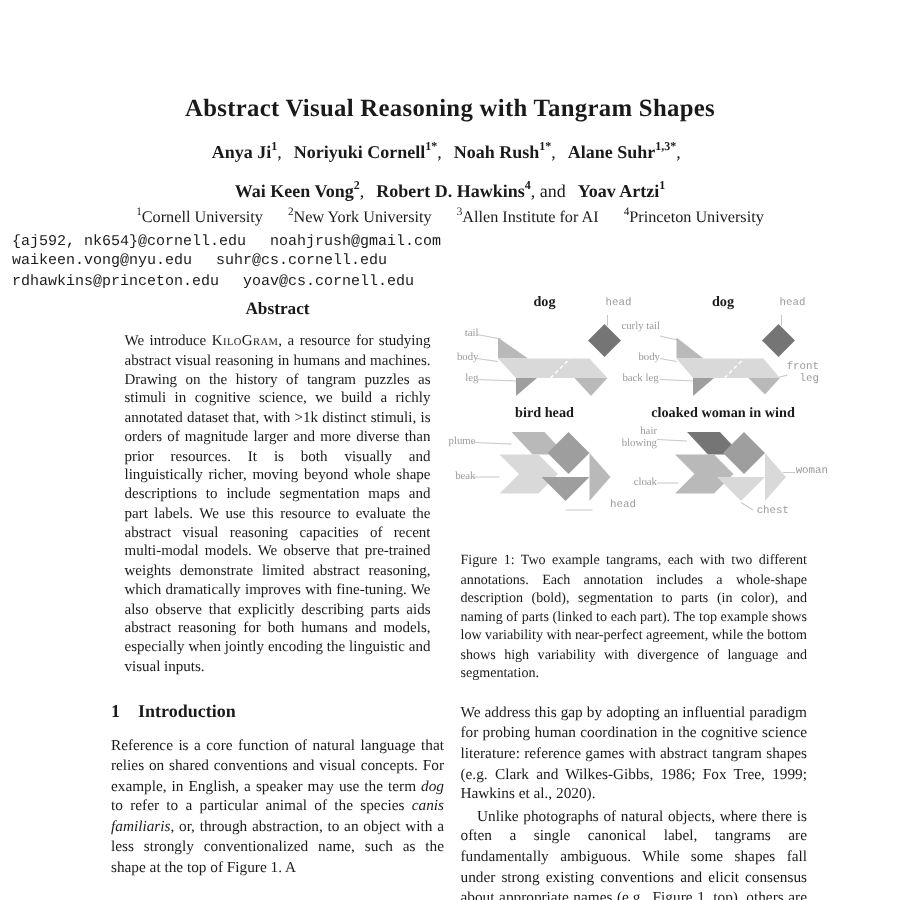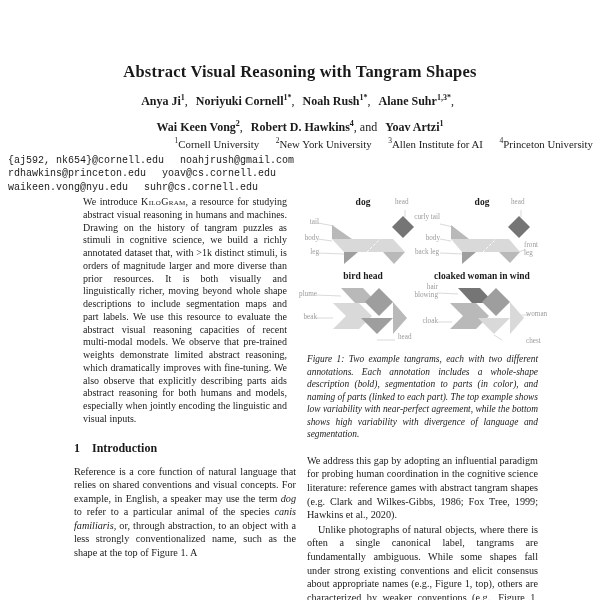--- a/index.html
+++ b/index.html
@@ -3,21 +3,21 @@
 <meta charset="utf-8">
 <style>
   html,body{margin:0;padding:0;background:#fff;}
   .page{position:relative;width:600px;height:600px;overflow:hidden;background:#fff;
         color:#1a1a1a;font-family:"Liberation Serif","DejaVu Serif",serif;}
   .title{margin:0;padding-top:62px;text-align:center;font-size:16.5px;font-weight:bold;letter-spacing:.2px;}
   .authors{text-align:center;font-size:12px;margin-top:9px;line-height:14px;}
   .authors .au b{font-weight:bold;}
   .authors sup{font-size:8px;font-weight:bold;}
   .authors .sep{font-weight:normal;margin-right:5px;}
-  .affils{text-align:right;font-size:10.8px;margin-top:2px;}
+  .affils{text-align:center;font-size:10.8px;margin-top:2px;}
   .affils .af{margin:0 7px;}
   .affils sup{font-size:7.5px;}
   .emails{font-family:"Liberation Mono","DejaVu Sans Mono",monospace;
           font-size:10px;margin-top:4px;line-height:13.5px;}
   .emails span{margin:0 8px;}
   .columns{position:absolute;left:74px;top:196px;display:flex;gap:11px;}
   .col{text-align:justify;}
   .col.left{width:222px;}
   .col.right{width:231px;}
   .abs-head{text-align:center;font-weight:bold;font-size:11.5px;margin:4px 0 10px 0;}
@@ -28,25 +28,25 @@
   .body-text{margin:0;font-size:10.2px;line-height:13.6px;text-align:justify;}
   .body-text.indent{text-indent:11px;}
   figure{margin:0;padding:0;}
   .prow{display:flex;gap:7px;}
   .panel{position:relative;width:112px;}
   .ptitle{text-align:center;font-weight:bold;font-size:9.5px;height:12px;line-height:12px;}
   .pbox{position:relative;}
   .pbox svg{display:block;}
   .lbl{position:absolute;font-size:7.2px;line-height:7.6px;color:#9b9b9b;width:26px;}
   .lbl.r{text-align:right;}
-  .lbl.l{text-align:left;}
+  .lbl.l{text-align:right;font-family:Liberation Mono, monospace;}
   .g1{fill:#d9d9d9;} .g2{fill:#b9b9b9;} .g3{fill:#9e9e9e;} .g4{fill:#757575;}
   .ld{stroke:#c8c8c8;stroke-width:.7;}
   .wdash{stroke:#fff;stroke-width:1;stroke-dasharray:2.5,2;}
-  figcaption{font-size:9.4px;line-height:12.55px;text-align:justify;margin-top:7px;font-style:italic;}
+  figcaption{font-size:9.4px;line-height:12.55px;text-align:justify;margin-top:22px;}
   .rp1{margin-top:13px;}
   .rp2{margin-top:1px;}
 </style>
 </head>
 <body>
 
 <div class="page">
 
   <h1 class="title">Abstract Visual Reasoning with Tangram Shapes</h1>
 
@@ -64,27 +64,28 @@
 
   <div class="affils">
     <span class="af"><sup>1</sup><span>Cornell University</span></span>
     <span class="af"><sup>2</sup><span>New York University</span></span>
     <span class="af"><sup>3</sup><span>Allen Institute for AI</span></span>
     <span class="af"><sup>4</sup><span>Princeton University</span></span>
   </div>
 
   <div class="emails">
     <div><span>{aj592, nk654}@cornell.edu</span><span>noahjrush@gmail.com</span></div>
+    <div><span>waikeen.vong@nyu.edu</span><span>suhr@cs.cornell.edu</span></div>
     <div><span>rdhawkins@princeton.edu</span><span>yoav@cs.cornell.edu</span></div>
-    <div><span>waikeen.vong@nyu.edu</span><span>suhr@cs.cornell.edu</span></div>
   </div>
 
   <div class="columns">
 
     <div class="col left">
+      <div class="abs-head">Abstract</div>
       <p class="abs-body"><span>We introduce </span><span class="sc">KiloGram</span><span>, a resource for studying abstract visual reasoning in humans and machines. Drawing on the history of tangram puzzles as stimuli in cognitive science, we build a richly annotated dataset that, with &gt;1k distinct stimuli, is orders of magnitude larger and more diverse than prior resources. It is both visually and linguistically richer, moving beyond whole shape descriptions to include segmentation maps and part labels. We use this resource to evaluate the abstract visual reasoning capacities of recent multi-modal models. We observe that pre-trained weights demonstrate limited abstract reasoning, which dramatically improves with fine-tuning. We also observe that explicitly describing parts aids abstract reasoning for both humans and models, especially when jointly encoding the linguistic and visual inputs.</span></p>
       <div class="sec-head"><span class="sec-num">1</span><span>Introduction</span></div>
       <p class="body-text"><span>Reference is a core function of natural language that relies on shared conventions and visual concepts. For example, in English, a speaker may use the term </span><i>dog</i><span> to refer to a particular animal of the species </span><i>canis familiaris</i><span>, or, through abstraction, to an object with a less strongly conventionalized name, such as the shape at the top of Figure 1. A</span></p>
     </div>
 
     <div class="col right">
       <figure>
 
         <div class="prow">
 
@@ -166,21 +167,21 @@
                 <line class="ld" x1="68" y1="53" x2="76" y2="58"></line>
                 <polygon class="g4" points="32,6 54,6 68,21 46,21"></polygon>
                 <polygon class="g3" points="70,6 84,20 70,34 56,20"></polygon>
                 <polygon class="g2" points="24,21 50,21 63,34 50,47 24,47 37,34"></polygon>
                 <polygon class="g1" points="52,36 84,36 68,52"></polygon>
                 <polygon class="g1" points="84,20 98,36 84,52"></polygon>
               </svg>
               <span class="lbl r" style="left:-14px;top:2px;">hair blowing</span>
               <span class="lbl r" style="left:-14px;top:36px;">cloak</span>
               <span class="lbl l" style="left:100px;top:29px;">woman</span>
-              <span class="lbl l" style="left:74px;top:56px;margin-left:26px;">chest</span>
+              <span class="lbl l" style="left:74px;top:56px;">chest</span>
             </div>
           </div>
         </div>
 
         <figcaption>Figure 1: Two example tangrams, each with two different annotations. Each annotation includes a whole-shape description (bold), segmentation to parts (in color), and naming of parts (linked to each part). The top example shows low variability with near-perfect agreement, while the bottom shows high variability with divergence of language and segmentation.</figcaption>
       </figure>
 
       <p class="body-text rp1">We address this gap by adopting an influential paradigm for probing human coordination in the cognitive science literature: reference games with abstract tangram shapes (e.g. Clark and Wilkes-Gibbs, 1986; Fox Tree, 1999; Hawkins et al., 2020).</p>
       <p class="body-text indent rp2">Unlike photographs of natural objects, where there is often a single canonical label, tangrams are fundamentally ambiguous. While some shapes fall under strong existing conventions and elicit consensus about appropriate names (e.g., Figure 1, top), others are characterized by weaker conventions (e.g., Figure 1, bottom) and every speaker may</p>
     </div>

